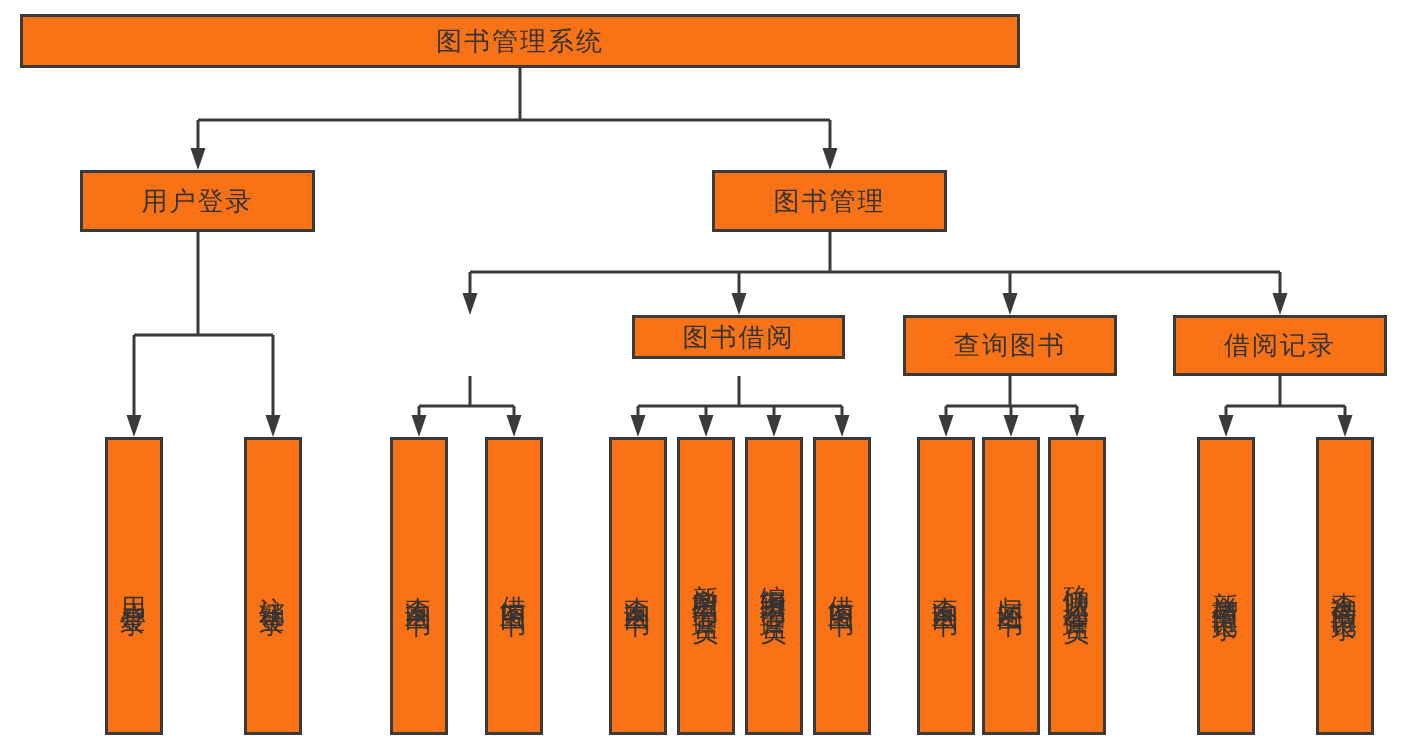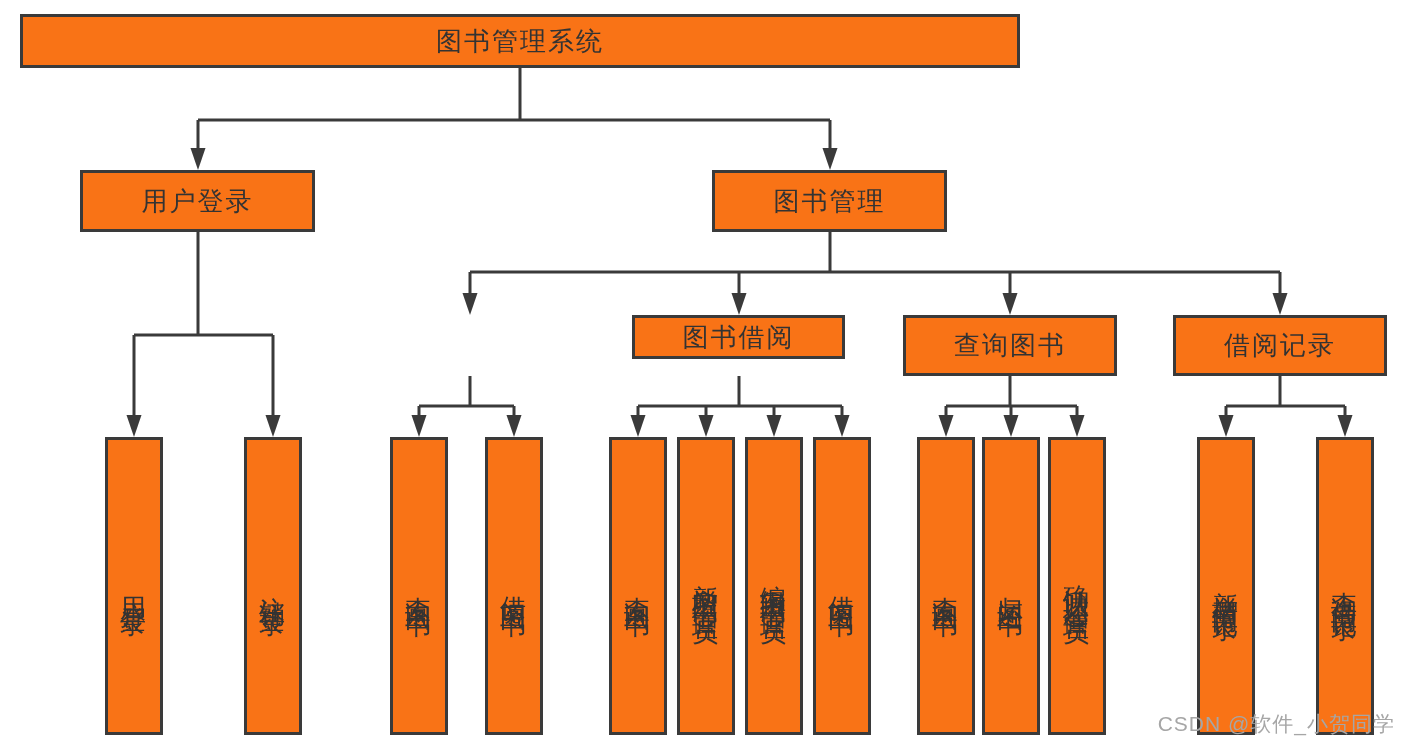--- a/index.html
+++ b/index.html
@@ -104,14 +104,13 @@
   <div class="node leaf" style="left:745px; top:437px; width:58px; height:298px;">编辑图书（管理员）</div>
   <div class="node leaf" style="left:813px; top:437px; width:58px; height:298px;">借阅图书</div>
 
   <div class="node leaf" style="left:917px; top:437px; width:58px; height:298px;">查询图书</div>
   <div class="node leaf" style="left:982px; top:437px; width:58px; height:298px;">归还图书</div>
   <div class="node leaf" style="left:1048px; top:437px; width:58px; height:298px;">确认归还（管理员）</div>
 
   <div class="node leaf" style="left:1197px; top:437px; width:58px; height:298px;">新增借阅记录</div>
   <div class="node leaf" style="left:1316px; top:437px; width:58px; height:298px;">查询借阅记录</div>
 
-  <div class="watermark">CSDN @软件_小贺同学</div>
 </div>
 
 </body></html>

